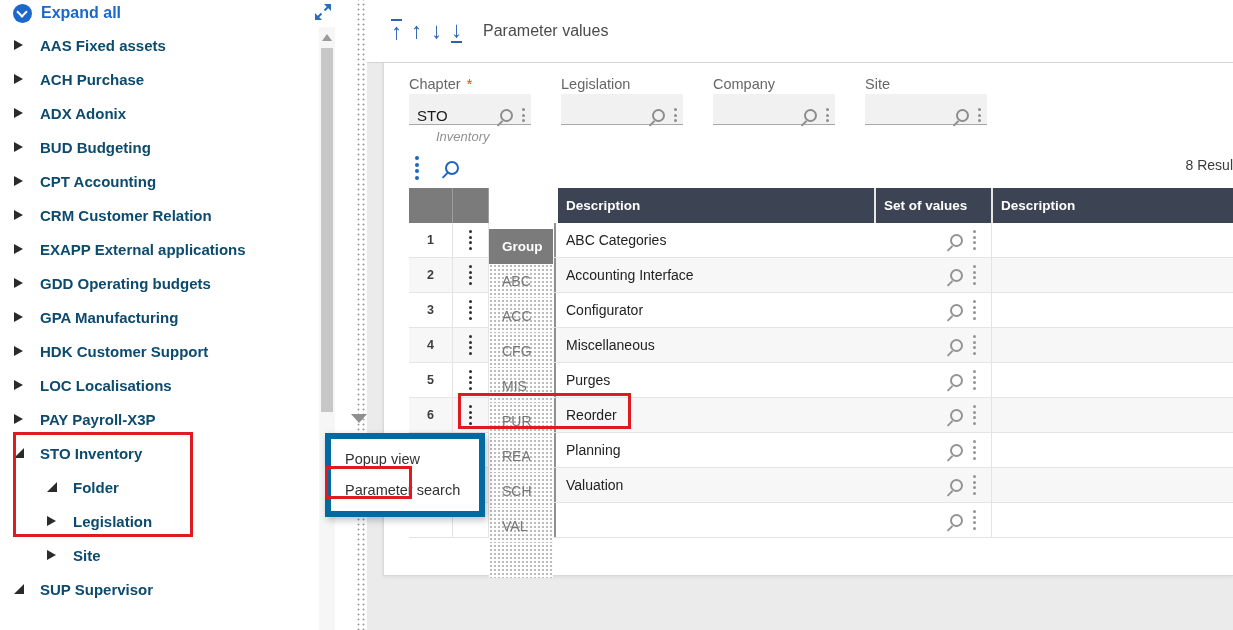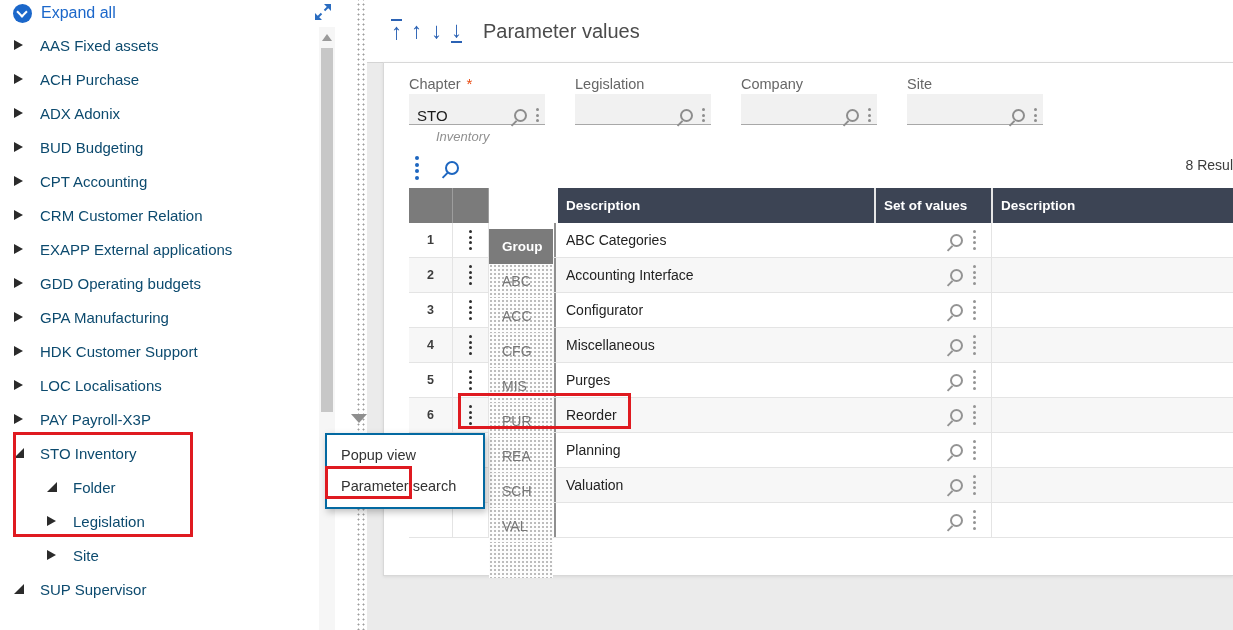--- a/index.html
+++ b/index.html
@@ -1,20 +1,20 @@
 <!DOCTYPE html>
 <html><head>
 <meta charset="utf-8">
 <style>
   * { margin:0; padding:0; box-sizing:border-box; }
   html,body { width:1233px; height:630px; overflow:hidden; background:#fff;
     font-family:"Liberation Sans", sans-serif; position:relative; }
 
   
-  .sidebar { position:absolute; left:0; top:0; width:319px; height:630px; background:#fff; overflow:hidden; }
+  .sidebar { position:absolute; left:0; top:0; width:319px; height:630px; background:#fff; overflow:hidden;font-weight:bold; }
   .expand-all { display:flex; align-items:center; padding:2px 0 0 13px; height:24px; cursor:pointer; }
   .ea-icon { width:19px; height:19px; border-radius:50%; background:#1b67ca; position:relative; flex:0 0 auto; }
   .ea-icon::after { content:''; position:absolute; left:5px; top:4px; width:6px; height:6px;
     border-right:2.5px solid #fff; border-bottom:2.5px solid #fff; transform:rotate(45deg); }
   .ea-label { color:#1b67ca; font-size:16px; margin-left:9px; }
   .tree { padding-top:4px; }
   .titem { display:flex; align-items:center; height:34px; cursor:pointer; }
   .tri-slot { width:24px; display:inline-flex; align-items:center; flex:0 0 auto; }
   .tri-slot.collapsed::before { content:''; width:0; height:0;
     border-left:9px solid #2b2b2b; border-top:5.5px solid transparent; border-bottom:5.5px solid transparent; }
@@ -39,28 +39,28 @@
     border-top:9px solid #8f8f8f; border-left:8px solid transparent; border-right:8px solid transparent; }
 
   
   .main { position:absolute; left:367px; top:0; width:866px; height:630px; background:#fff; }
   .main-header { position:absolute; left:0; top:0; right:0; height:62px; background:#fff;
     display:flex; align-items:center; padding-left:24px; }
   .nav-arrows { display:flex; align-items:center; gap:9px; }
   .navarrow { font-size:22px; line-height:1; color:#2b62b4; cursor:pointer; display:inline-block; }
   .navarrow.bar_top { border-top:2.5px solid #2b62b4; }
   .navarrow.bar_bottom { border-bottom:2.5px solid #2b62b4; }
-  .page-title { font-size:20px; color:#4b4b4b; margin-left:21px; white-space:nowrap; }
+  .page-title { font-size:16px; color:#4b4b4b; margin-left:21px; white-space:nowrap; }
   .page-bg { position:absolute; left:0; top:62px; right:0; bottom:0; background:#ebebeb; border-top:1px solid #d4d4d4; }
 
   
   .card { position:absolute; left:16px; top:62px; width:850px; height:514px; background:#fff;
     border:1px solid #d8d8d8; border-right:none; box-shadow:0 1px 3px rgba(0,0,0,.08); }
   .fields { display:flex; margin:12px 0 0 25px; gap:30px; }
-  .field { width:136px; flex:0 0 auto; }
+  .field { width:122px; flex:0 0 auto; }
   .flabel-row { height:18px; font-size:14.5px; color:#666; white-space:nowrap; }
   .req { color:#e8490f; margin-left:6px; font-size:15px; }
   .fbox { margin-top:1px; height:31px; background:#f1f1f1; border-bottom:1px solid #a8a8a8;
     display:flex; align-items:center; padding:12px 6px 0 8px; cursor:text; }
   .fvalue { flex:1; font-size:15px; color:#1c1c1c; }
   .ficons { display:flex; align-items:center; gap:9px; color:#8d8d8d; }
   .fhelper { font-style:italic; color:#909090; font-size:13px; margin:4px 0 0 27px; height:15px; }
 
   
   .mag { position:relative; display:inline-block; width:13px; height:13px;
@@ -99,21 +99,21 @@
   .gbody .grow { border-bottom:1px solid #e4e4e4; background:#fff; }
   .gbody .grow:nth-of-type(even) { background:#f7f7f7; }
   .gbody .c-num { font-size:12.5px; font-weight:bold; color:#3d3d3d; }
   .gbody .c-grp { color:#767676; background-color:#fdfdfd;
     background-image:radial-gradient(#bcbcbc 0.8px, transparent 1px); background-size:4px 4px; }
   .gbody .c-desc { color:#222; }
   .cellicons { display:inline-flex; align-items:center; gap:10px; color:#949494; }
 
   
   .ctxmenu { position:absolute; left:325px; top:433px; width:160px; background:#fff;
-    border:2px solid #0369a1; box-shadow:2px 3px 7px rgba(0,0,0,.25); padding:5px 0; z-index:40; }
+    border:6px solid #0369a1; box-shadow:2px 3px 7px rgba(0,0,0,.25); padding:5px 0; z-index:40; }
   .mitem { height:31px; line-height:31px; padding-left:14px; font-size:14.5px; color:#333;
     cursor:pointer; white-space:nowrap; }
   .mitem.sel { background:#6d92b7; color:#fff; }
 
   
   .redbox { position:absolute; border:3px solid #df1a20; z-index:50; pointer-events:none; }
   .rb1 { left:13px; top:432px; width:180px; height:105px; }
   .rb2 { left:325px; top:466px; width:87px; height:33px; }
   .rb3 { left:458px; top:393px; width:173px; height:36px; }
 </style>

